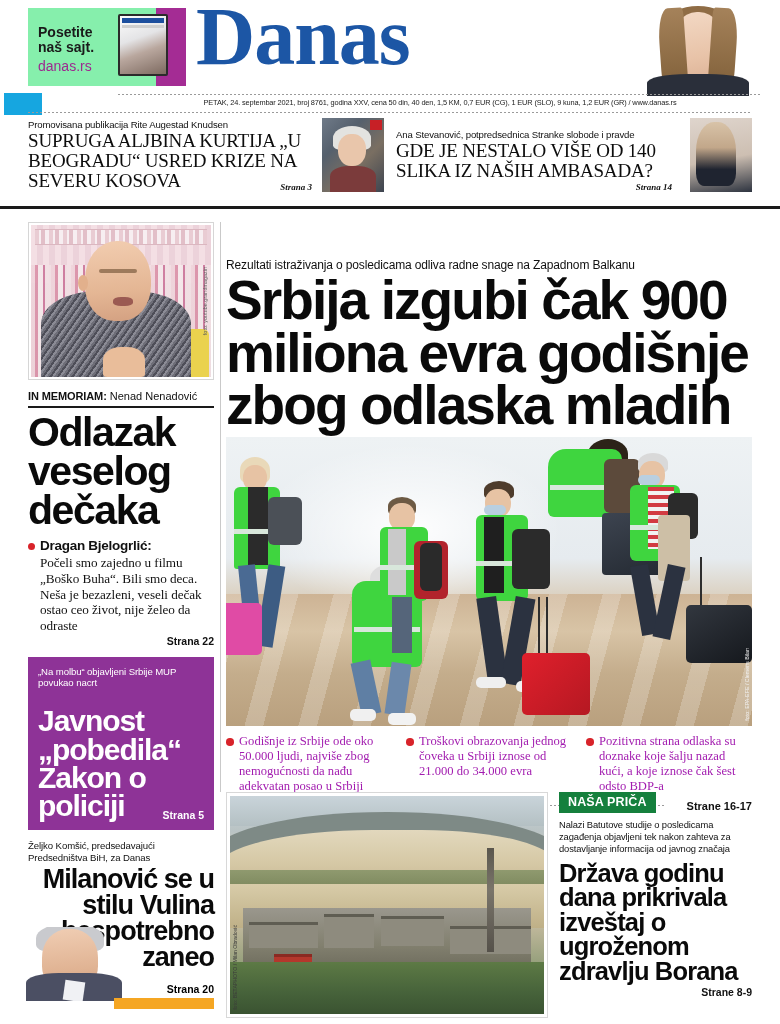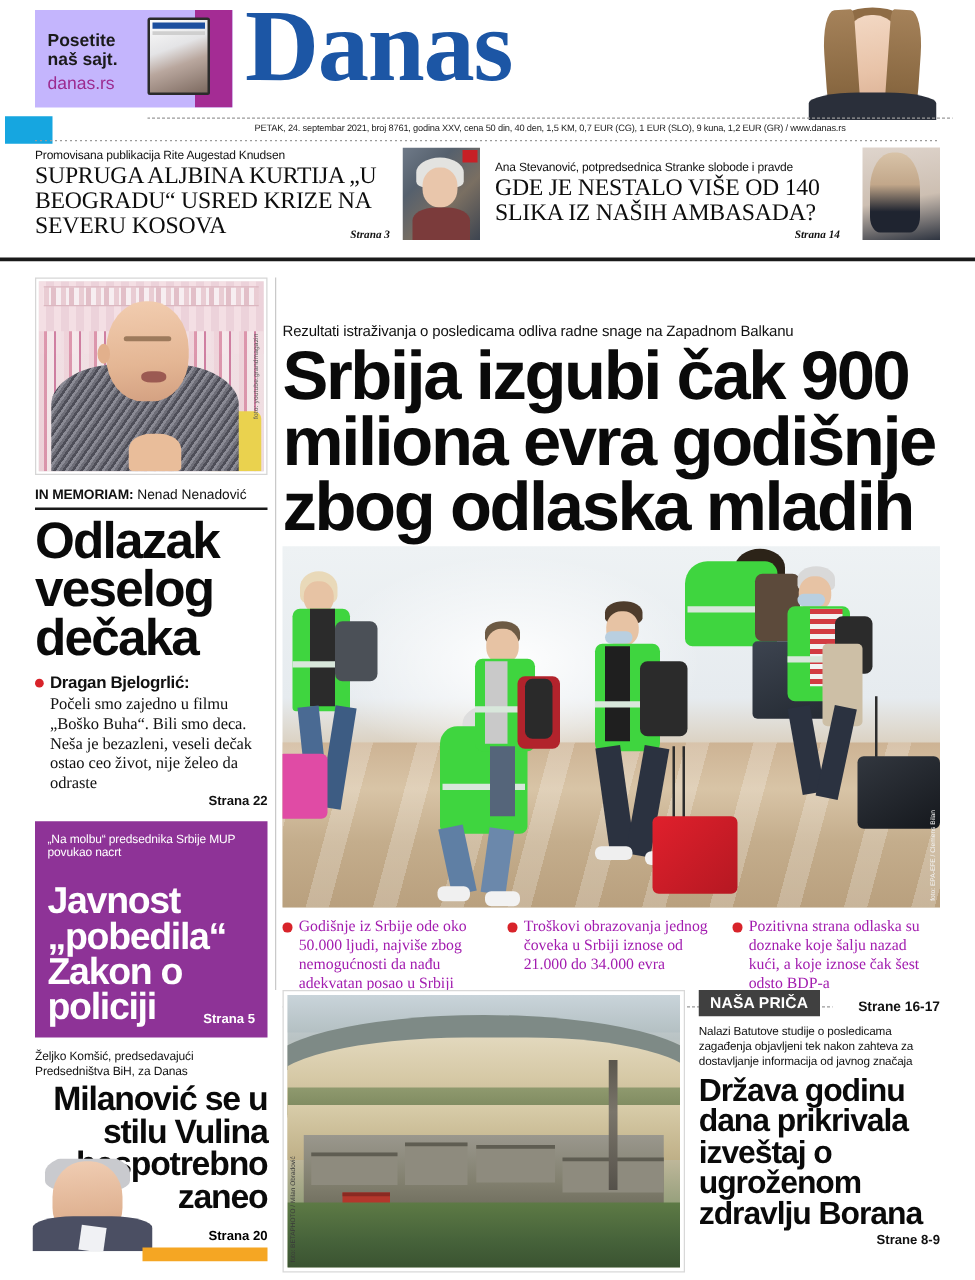--- a/index.html
+++ b/index.html
@@ -10,21 +10,21 @@
     overflow: hidden;
   }
   .page { position: relative; width: 780px; height: 1024px; background: #fff; }
 
   
   .masthead { position: relative; height: 96px; width: 780px; }
 
   .ad-promo {
     position: absolute; left: 28px; top: 8px;
     width: 158px; height: 78px;
-    background: #c4b5fd;
+    background: #86efac;
     display: flex; align-items: stretch;
   }
   .ad-promo-left {
     width: 86px; padding: 6px 0 0 10px;
     display: flex; flex-direction: column; justify-content: center;
   }
   .ad-promo-l1, .ad-promo-l2 {
     font-size: 14px; font-weight: 700; color: #1a1a1a; line-height: 1.1;
   }
   .ad-promo-url {
@@ -402,21 +402,21 @@
     background:#d9d6c9; opacity:.9;
   }
   .bp-cred {
     position:absolute; left:2px; bottom:4px;
     writing-mode: vertical-rl; transform: rotate(180deg);
     font-size:5.2px; color:#3a3a3a; white-space:nowrap;
   }
 
   .bot-text { flex: 1; padding-left: 11px; position: relative; }
   .nasa-prica-tag {
-    display: inline-block; background: #404040; color: #fff;
+    display: inline-block; background: #15803d; color: #fff;
     font-size: 12.5px; font-weight: 700; letter-spacing: .01em;
     padding: 3px 9px 4px 9px;
   }
   .bot-kicker {
     margin-top: 6px; font-size: 9.4px; line-height: 1.27; color: #111;
     letter-spacing: -0.012em;
   }
   .bot-head {
     margin-top: 6px; font-size: 25.5px; font-weight: 700; line-height: 0.96;
     color: #0a0a0a; letter-spacing: -0.033em;
@@ -524,21 +524,21 @@
     <div class="head-odlazak">Odlazak veselog dečaka</div>
 
     <div class="bullet-block">
       <div class="bullet-dot-red"></div>
       <div class="bullet-name">Dragan Bjelogrlić:</div>
       <div class="bullet-body">Počeli smo zajedno u filmu „Boško Buha“. Bili smo deca. Neša je bezazleni, veseli dečak ostao ceo život, nije želeo da odraste</div>
       <div class="strana-right">Strana 22</div>
     </div>
 
     <div class="purple-box">
-      <div class="pb-kicker">„Na molbu“ predsednika Srbije MUP povukao nacrt</div>
+      <div class="pb-kicker">„Na molbu“ objavljeni Srbije MUP povukao nacrt</div>
       <div class="pb-head">Javnost „pobedila“ Zakon o policiji</div>
       <div class="pb-strana">Strana 5</div>
     </div>
 
     <div class="komsic">
       <div class="komsic-kicker">Željko Komšić, predsedavajući Predsedništva BiH, za Danas</div>
       <div class="komsic-head">Milanović se u stilu Vulina bespotrebno zaneo</div>
       <div class="komsic-strana">Strana 20</div>
       <div class="komsic-photo">
         <div class="kp-hair"></div>

